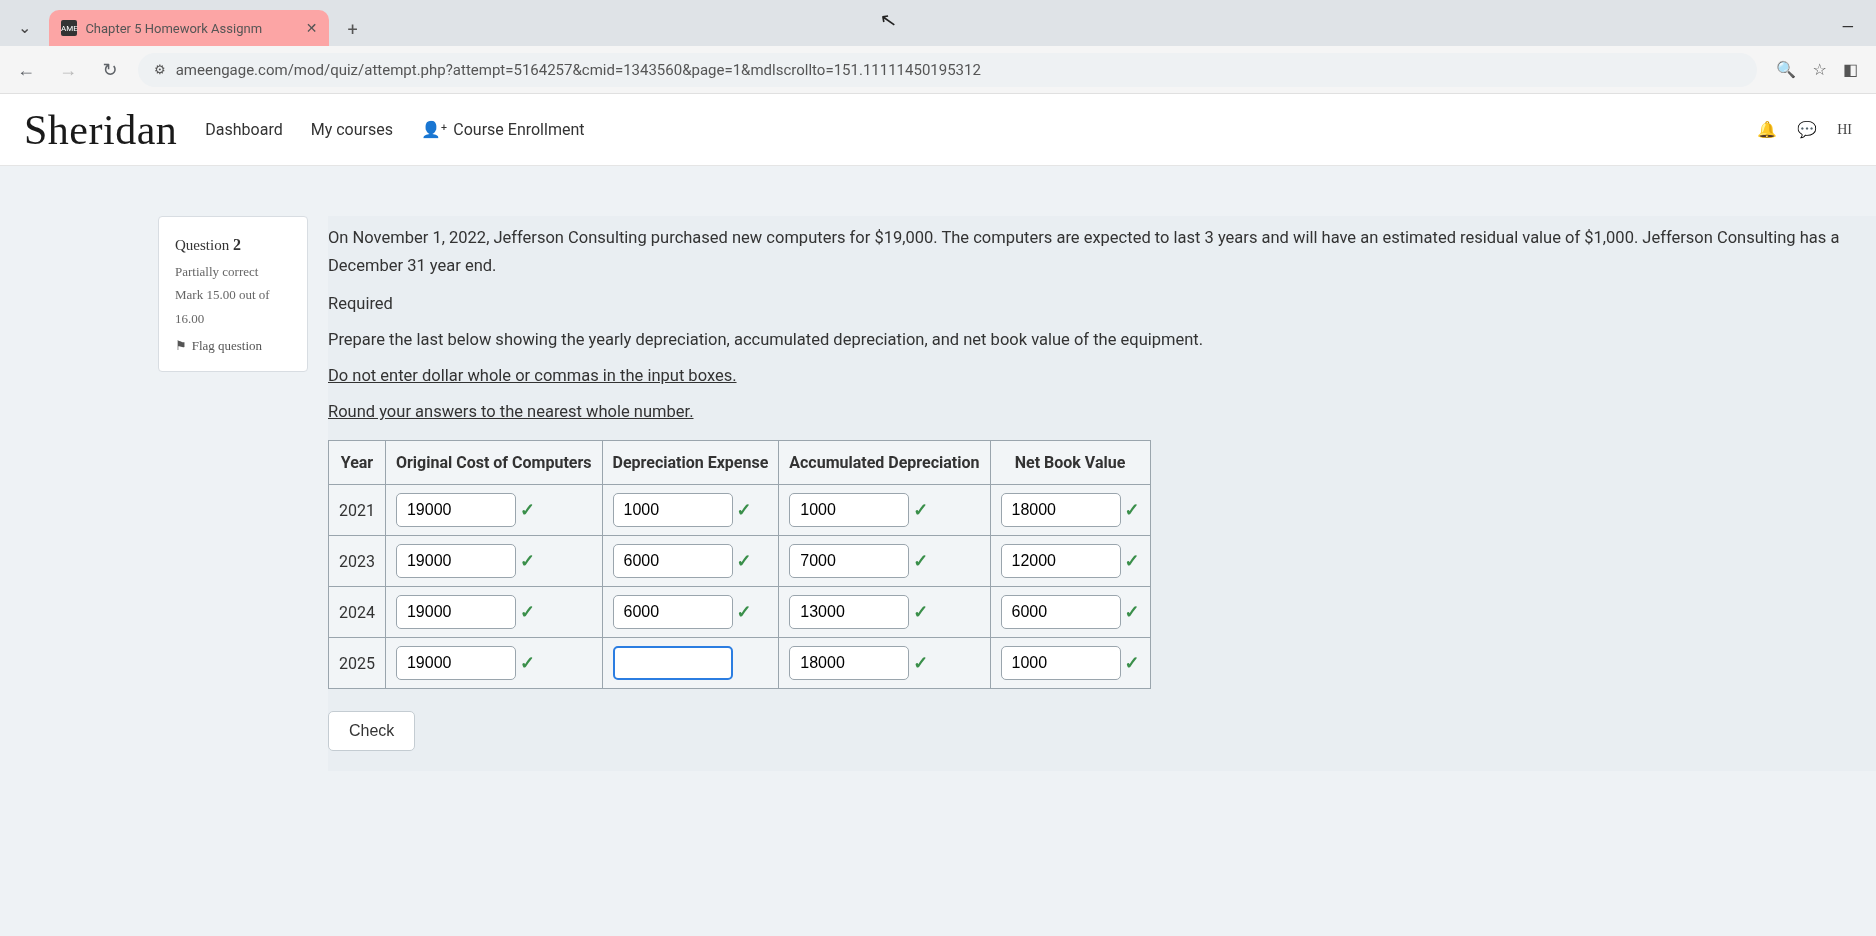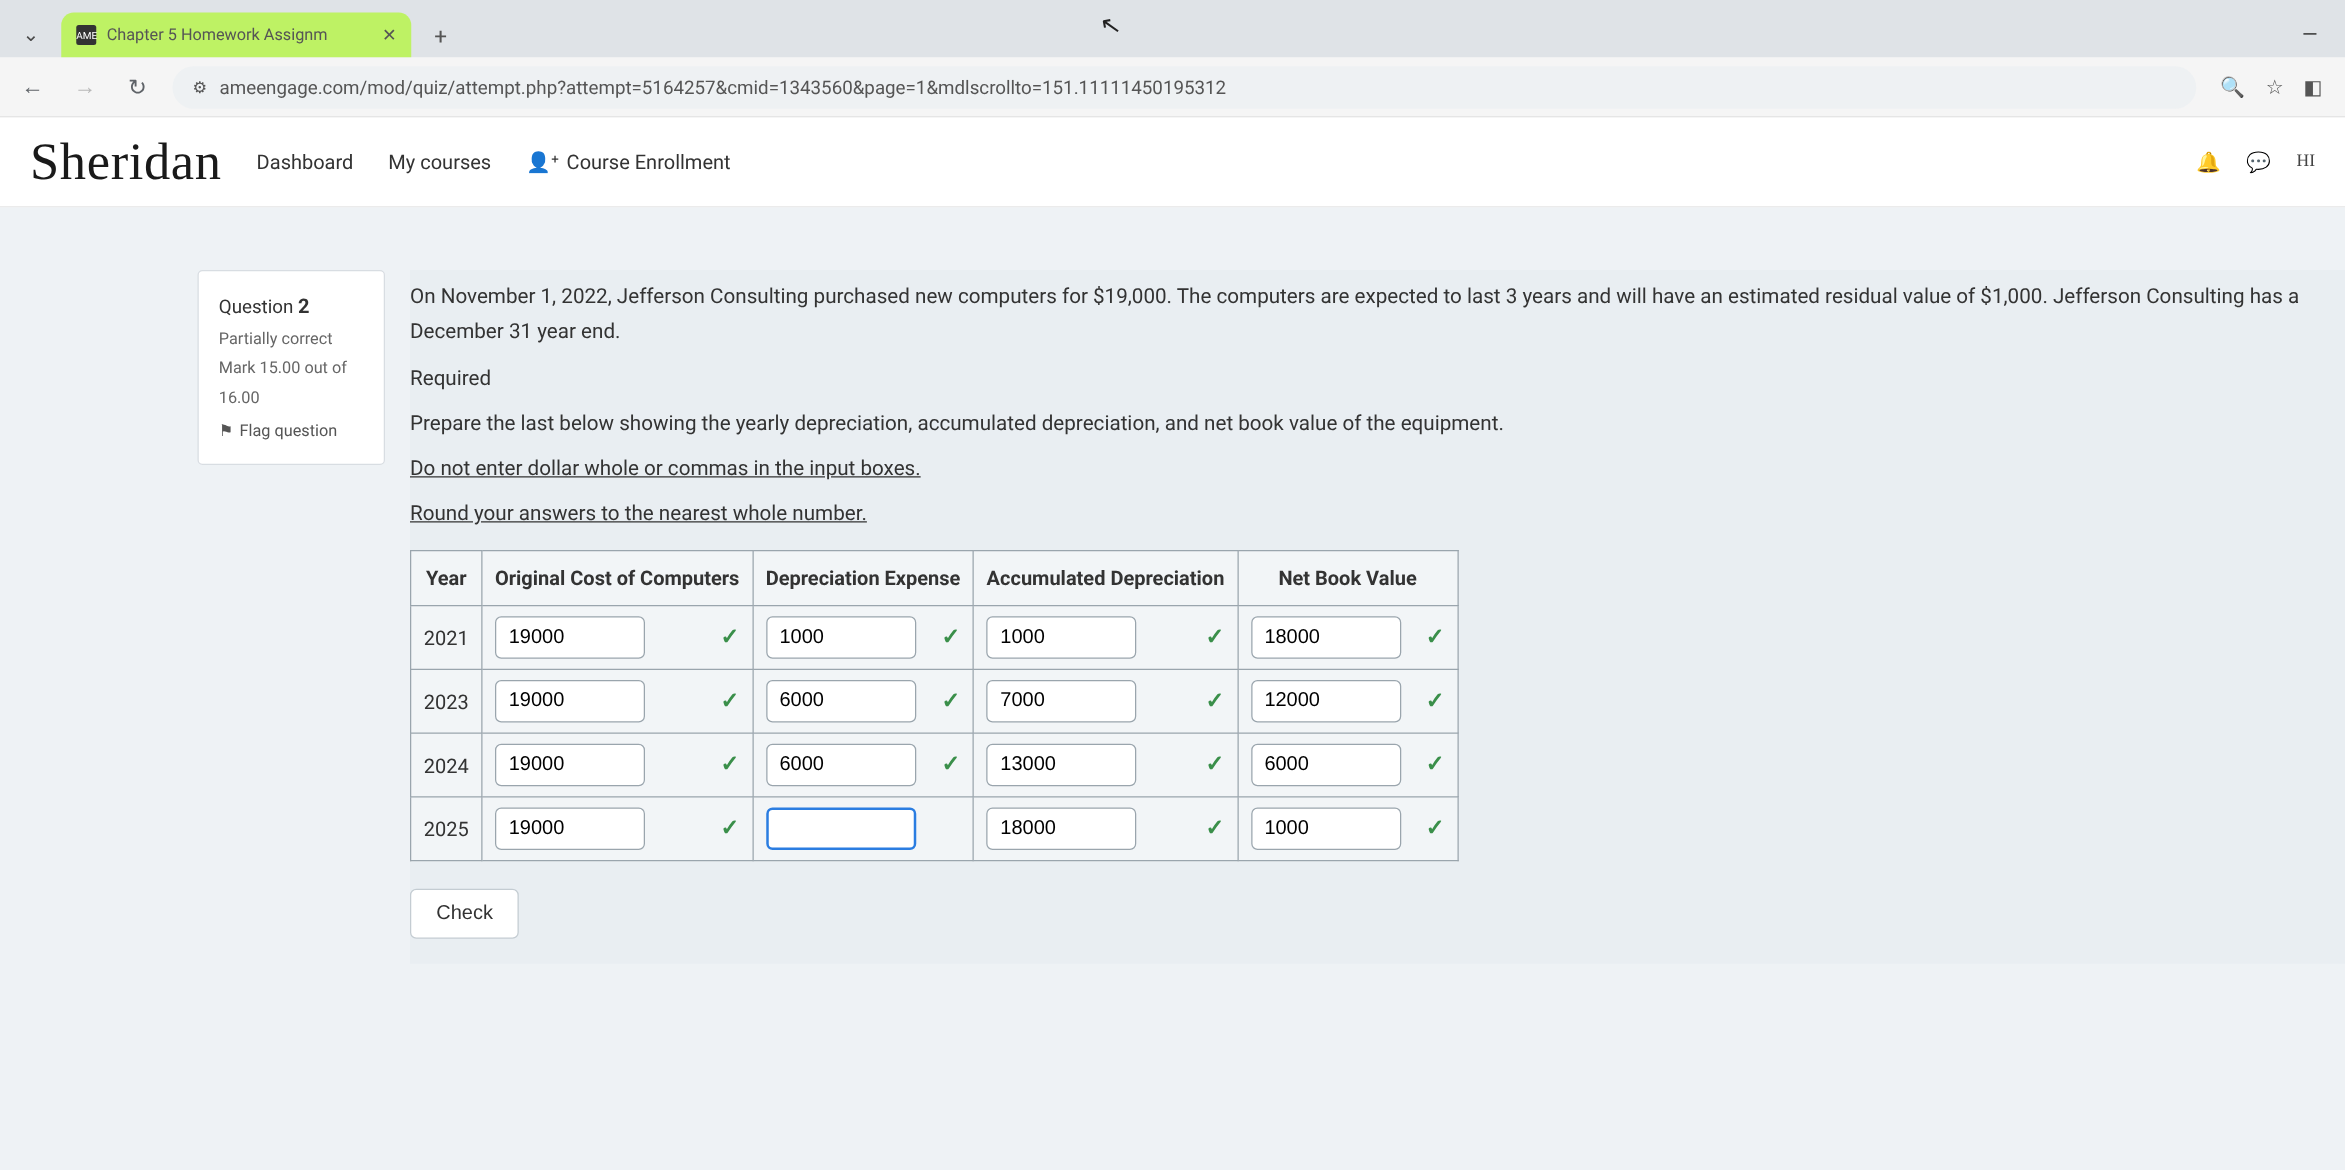--- a/index.html
+++ b/index.html
@@ -2,21 +2,21 @@
 <html><head>
 <meta charset="utf-8">
 <style>
 * { margin: 0; padding: 0; box-sizing: border-box; }
 body { font-family: -apple-system, BlinkMacSystemFont, "Segoe UI", Roboto, sans-serif; background: #000; width: 1876px; height: 936px; overflow: hidden; }
 .viewport { background: #f5f5f5; width: 100%; height: 100%; display: flex; flex-direction: column; }
 
 
 .tab-strip { background: #dfe3e7; height: 46px; display: flex; align-items: flex-end; padding: 8px 8px 0 8px; gap: 8px; }
 .tab-caret { color: #4a4a4a; padding: 0 10px; align-self: center; }
-.tab { background: #bef264; border-radius: 10px 10px 0 0; height: 36px; display: flex; align-items: center; padding: 0 12px; gap: 8px; min-width: 280px; color: #555; font-size: 13px; }
+.tab { background: #fca5a5; border-radius: 10px 10px 0 0; height: 36px; display: flex; align-items: center; padding: 0 12px; gap: 8px; min-width: 280px; color: #555; font-size: 13px; }
 .tab .favicon { width: 16px; height: 16px; background: #333; border-radius: 2px; font-size:8px; color:#fff; display:flex; align-items:center; justify-content:center;}
 .tab .close { color: #555; font-size: 14px; margin-left: auto; }
 .new-tab { color: #555; font-size: 18px; padding: 6px 10px; }
 .win-controls { margin-left: auto; display: flex; gap: 18px; padding: 0 14px; color: #333; align-self: center; }
 
 .addr-bar { background: #f5f5f5; height: 48px; display: flex; align-items: center; padding: 0 12px; gap: 14px; border-bottom: 1px solid #e0e0e0; }
 .addr-bar .nav-btn { color: #5f6368; font-size: 18px; width: 28px; text-align: center; }
 .addr-bar .nav-btn.disabled { color: #b8b8b8; }
 .url-box { flex: 1; background: #eef1f3; border-radius: 20px; height: 34px; display: flex; align-items: center; padding: 0 16px; gap: 10px; color: #555; font-size: 15px; }
 .url-box .site-icon { font-size: 13px; color: #555; }
@@ -28,36 +28,36 @@
 .brand { font-family: Georgia, 'Times New Roman', serif; font-size: 42px; color: #1a1a1a; letter-spacing: 0.5px; }
 .nav-link { color: #333; font-size: 16px; }
 .nav-link.icon-link { display: flex; align-items: center; gap: 6px; }
 .site-header .right { margin-left: auto; display: flex; gap: 20px; align-items: center; color: #555; }
 .avatar-ini { font-size: 14px; color: #444; font-family: Liberation Serif, serif; }
 
 
 .content-wrap { flex: 1; background: #eef2f5; padding: 50px 0 0 158px; overflow: hidden; position: relative; }
 .content-row { display: flex; gap: 20px; align-items: flex-start; }
 
-.q-info { background: #fff; border: 1px solid #d8dde2; border-radius: 4px; width: 150px; padding: 14px 16px; font-size: 13px; color: #666; line-height: 1.8; }
+.q-info { background: #fff; border: 1px solid #d8dde2; border-radius: 4px; width: 150px; padding: 14px 16px; font-size: 13px; color: #666; line-height: 1.8; font-family: Liberation Serif, serif; }
 .q-info .q-title { color: #333; font-size: 15px; }
 .q-info .q-title b { font-size: 16px; }
 .q-info .flag { color: #555; display: flex; align-items: center; gap: 5px; margin-top: 4px; }
 
 .q-body { flex: 1; background: #e9eef2; padding: 0 20px 20px 0; color: #333; font-size: 16.5px; line-height: 1.7; }
 .q-body .link { color: #1a6fc4; }
 .q-body p { margin: 8px 0; }
 .q-body .req { font-weight: normal; margin-top: 10px; }
 .q-body .note { text-decoration: underline; }
 
 .dep-table { border-collapse: collapse; margin-top: 14px; background: #f2f5f7; }
 .dep-table th, .dep-table td { border: 1px solid #9aa5ad; padding: 8px 10px; text-align: center; font-size: 16px; }
 .dep-table th { font-weight: bold; white-space: nowrap; }
 .dep-table td.year { font-weight: normal; }
-.input-cell { display: flex; align-items: center; gap: 20px; justify-content: space-between; }
+.input-cell { display: flex; align-items: center; gap: 4px; justify-content: flex-start; }
 .ans-input { width: 120px; height: 34px; border: 1px solid #9aa5ad; border-radius: 5px; padding: 0 10px; font-size: 16px; background: #fff; text-align: left; }
 .ans-input.focused { border: 2px solid #2b7de1; outline: none; }
 .check-ic { color: #3a8f4a; font-size: 18px; font-weight: bold; }
 
 .check-btn { margin-top: 22px; background: #fff; border: 1px solid #c4ccd2; border-radius: 5px; padding: 10px 20px; font-size: 16px; color: #333; cursor: pointer; }
 
 .cursor { position: absolute; left: 880px; top: 8px; font-size: 20px; color: #222; pointer-events: none; transform: rotate(-10deg);}
 
 </style>
 </head>

